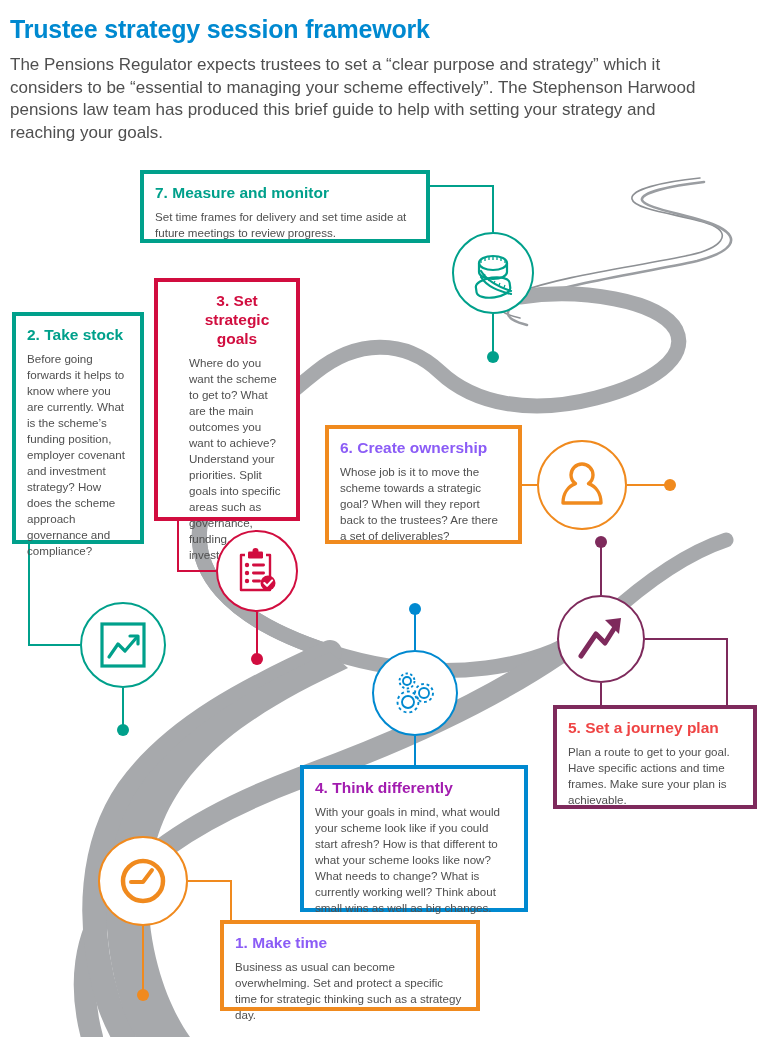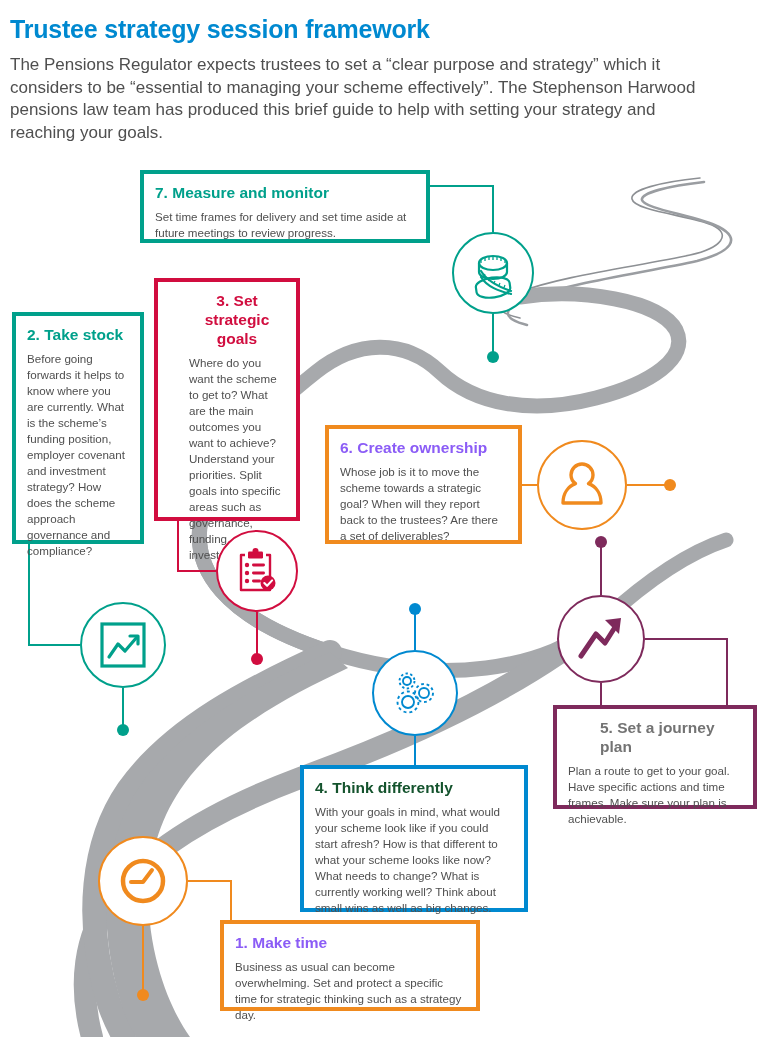--- a/index.html
+++ b/index.html
@@ -35,22 +35,22 @@
     margin:0 0 7px 0;font-size:15.5px;font-weight:bold;line-height:19px;
   }
   .box p{
     margin:0;font-size:11.6px;line-height:16px;color:#4f4f4f;
   }
 
   
   .c-orange{border-color:#f08a1e;}  .c-orange h3{color:#8b5cf6;}
   .c-teal{border-color:#00a08b;}    .c-teal h3{color:#00a08b;}
   .c-pink{border-color:#d10d3f;padding-left:31px;}    .c-pink h3{color:#d10d3f;}
-  .c-blue{border-color:#0089d0;}    .c-blue h3{color:#14532d;}
-  .c-purple{border-color:#7e2a5c;}  .c-purple h3{color:#737373;margin-left:32px;}
+  .c-blue{border-color:#0089d0;}    .c-blue h3{color:#a21caf;}
+  .c-purple{border-color:#7e2a5c;}  .c-purple h3{color:#ef4444;}
 
   
   .icon-circle{
     position:absolute;border-radius:50%;background:#ffffff;
     box-sizing:border-box;display:flex;align-items:center;justify-content:center;
   }
   .icon-circle svg{display:block;}
 
   
   #box7{left:140px;top:170px;width:290px;height:73px;}

